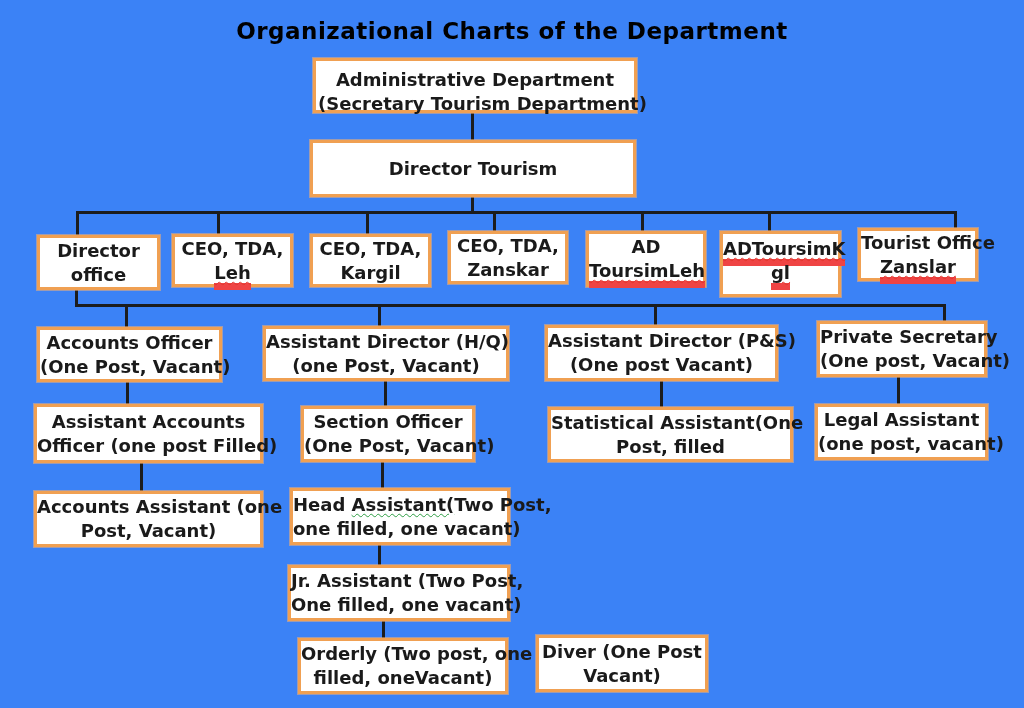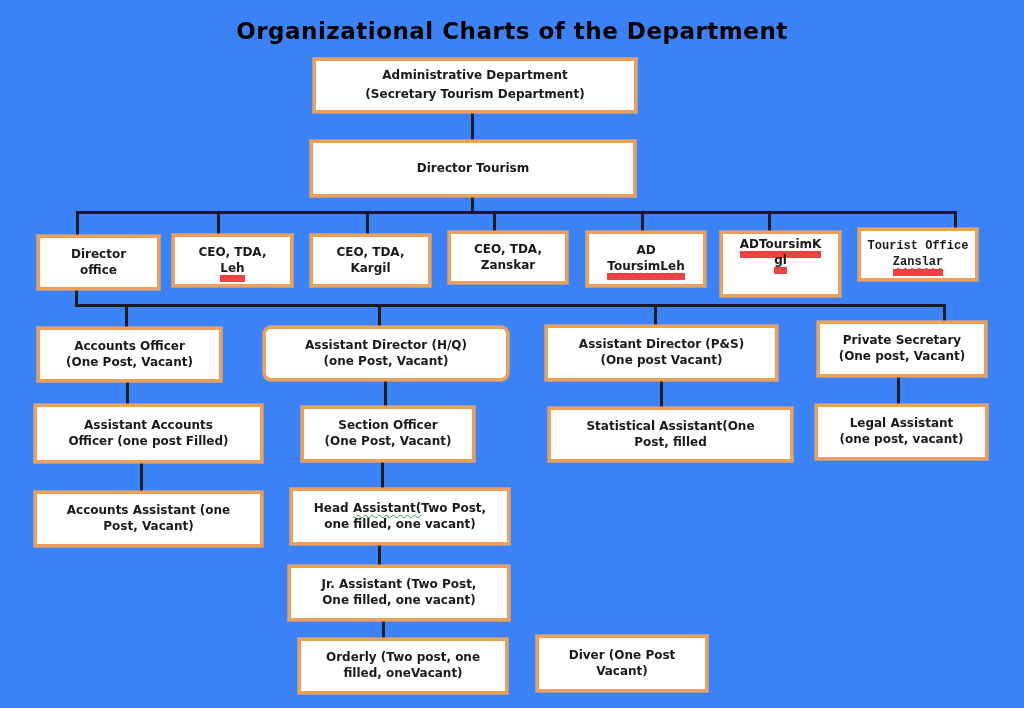--- a/index.html
+++ b/index.html
@@ -14,21 +14,21 @@
   }
   .title{
     position:absolute;top:18px;left:0;width:100%;text-align:center;
     font-size:23px;font-weight:bold;color:#000;letter-spacing:.5px;
   }
   .node{
     position:absolute;box-sizing:border-box;background:#fff;
     border:3px solid var(--box-border);
     box-shadow:0 0 0 1px rgba(244,176,117,.55);
     display:flex;flex-direction:column;align-items:center;justify-content:center;
-    font-weight:bold;font-size:12px;line-height:1.32;color:var(--text-color);
+    font-weight:bold;font-size:18px;line-height:1.32;color:var(--text-color);
     text-align:center;
   }
   .node.spread{justify-content:space-between;padding:7px 2px;}
   .node.top{justify-content:flex-start;padding-top:3px;}
   .bline{width:100%;text-align:center;white-space:nowrap;}
   .conn{position:absolute;background:var(--line-color);}
   .u{border-bottom:7px solid #ef4444;}
   .sq-red{
     text-decoration-line:underline;text-decoration-style:wavy;
     text-decoration-color:#e0342b;text-decoration-thickness:1px;text-underline-offset:2px;
@@ -91,29 +91,29 @@
       <div class="bline"><span>Zanskar</span></div>
     </div>
     <div class="node" style="left: 586px; top: 231px; width: 120px; height: 56px;">
       <div class="bline"><span>AD</span></div>
       <div class="bline"><span class="u sq-red">ToursimLeh</span></div>
     </div>
     <div class="node top" style="left: 720px; top: 231px; width: 121px; height: 66px;">
       <div class="bline"><span class="u sq-red">ADToursimK</span></div>
       <div class="bline"><span class="u sq-red">gl</span></div>
     </div>
-    <div class="node" style="left: 858px; top: 228px; width: 120px; height: 53px; font-family: Liberation Mono, monospace;">
+    <div class="node" style="left: 858px; top: 228px; width: 120px; height: 53px;">
       <div class="bline"><span>Tourist Office</span></div>
       <div class="bline"><span class="u sq-red">Zanslar</span></div>
     </div>
     <div class="node" style="left: 37px; top: 327px; width: 185px; height: 55px;">
       <div class="bline"><span>Accounts Officer</span></div>
       <div class="bline"><span>(One Post, Vacant)</span></div>
     </div>
-    <div class="node" style="left: 263px; top: 326px; width: 246px; height: 55px; border-radius: 8px;">
+    <div class="node" style="left: 263px; top: 326px; width: 246px; height: 55px;">
       <div class="bline"><span>Assistant Director (H/Q)</span></div>
       <div class="bline"><span>(one Post, Vacant)</span></div>
     </div>
     <div class="node" style="left: 545px; top: 325px; width: 233px; height: 56px;">
       <div class="bline"><span>Assistant Director (P&amp;S)</span></div>
       <div class="bline"><span>(One post Vacant)</span></div>
     </div>
     <div class="node" style="left: 817px; top: 321px; width: 170px; height: 56px;">
       <div class="bline"><span>Private Secretary</span></div>
       <div class="bline"><span>(One post, Vacant)</span></div>

